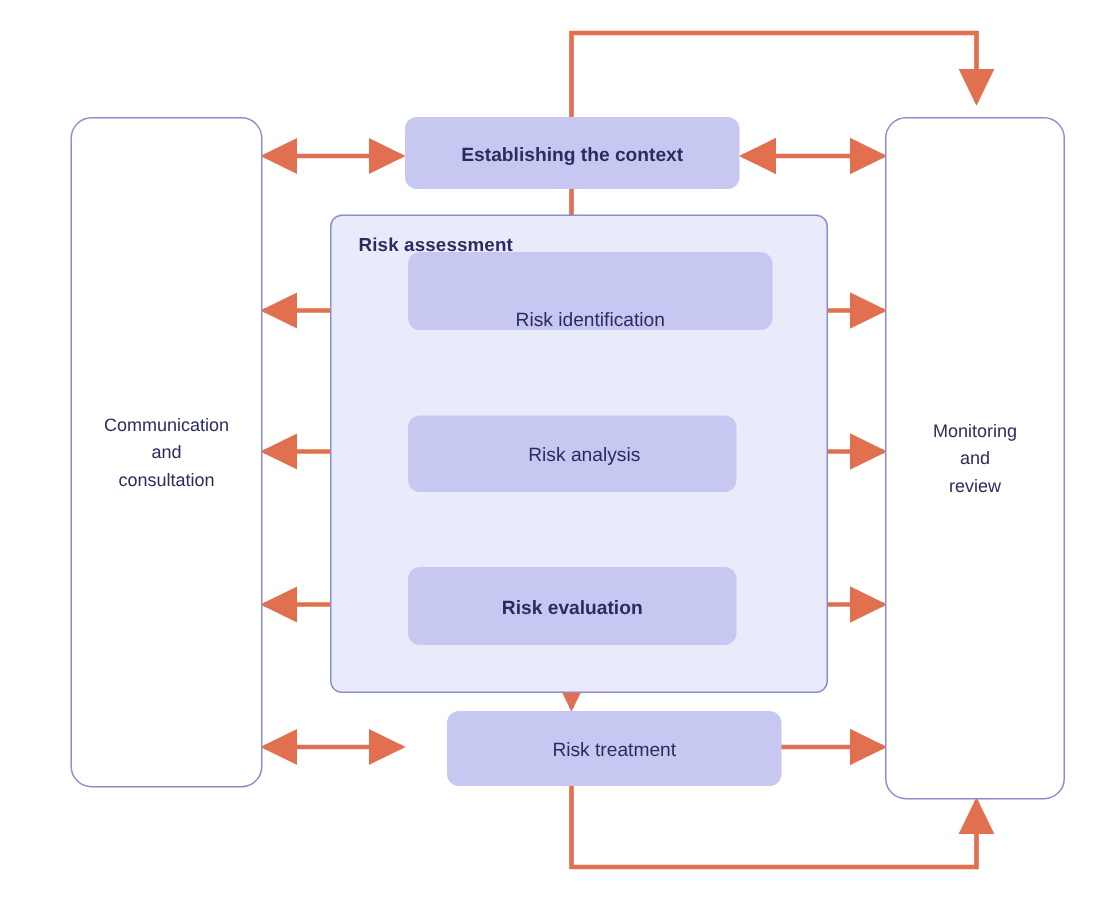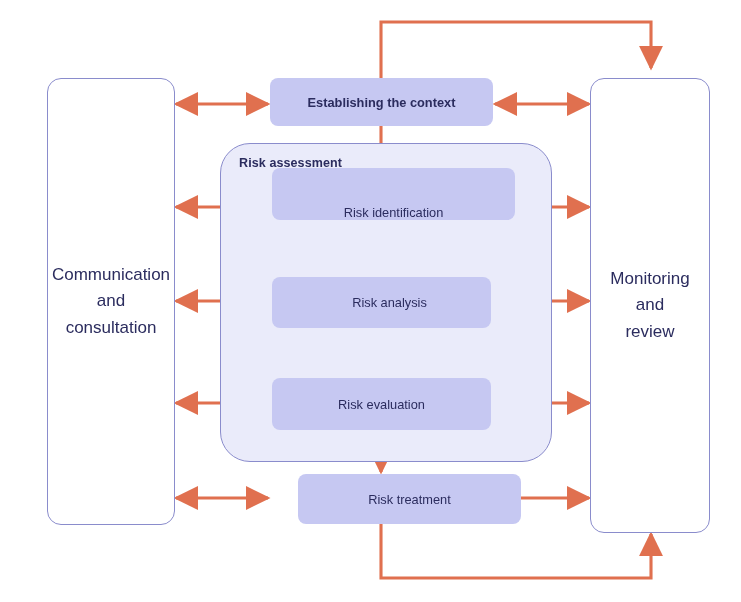--- a/index.html
+++ b/index.html
@@ -30,29 +30,29 @@
     position: absolute;
     box-sizing: border-box;
     border: 1.6px solid #8a8ccc;
     border-radius: 14px;
     background: #ffffff;
     display: flex;
     align-items: center;
     justify-content: center;
     text-align: center;
     color: #2b2c5e;
-    font-size: 17px;
+    font-size: 12px;
     line-height: 1.55;
   }
 
   .assessment-container {
     position: absolute;
     box-sizing: border-box;
     border: 1.5px solid #8a8ccc;
-    border-radius: 30px;
+    border-radius: 8px;
     background: #eaebfa;
   }
   .assessment-label {
     position: absolute;
     left: 18px;
     top: 12px;
     font-size: 12.5px;
     font-weight: bold;
     color: #2b2c5e;
     letter-spacing: 0.1px;
@@ -140,21 +140,21 @@
   </div>
 
   <div class="process-box" style="left:272px; top:168px; width:243px; height:52px;align-items:flex-end;">
     <span>Risk identification</span>
   </div>
 
   <div class="process-box" style="left:272px; top:277px; width:219px; height:51px;padding-left:16px;">
     <span>Risk analysis</span>
   </div>
 
-  <div class="process-box" style="left:272px; top:378px; width:219px; height:52px;">
+  <div class="process-box" style="left:272px; top:378px; width:219px; height:52px;font-weight:bold;">
     <span>Risk evaluation</span>
   </div>
 
   <div class="process-box" style="left:270px; top:474px; width:223px; height:50px;margin-left:28px;">
     <span>Risk treatment</span>
   </div>
 
 </div>
 
 </body></html>

